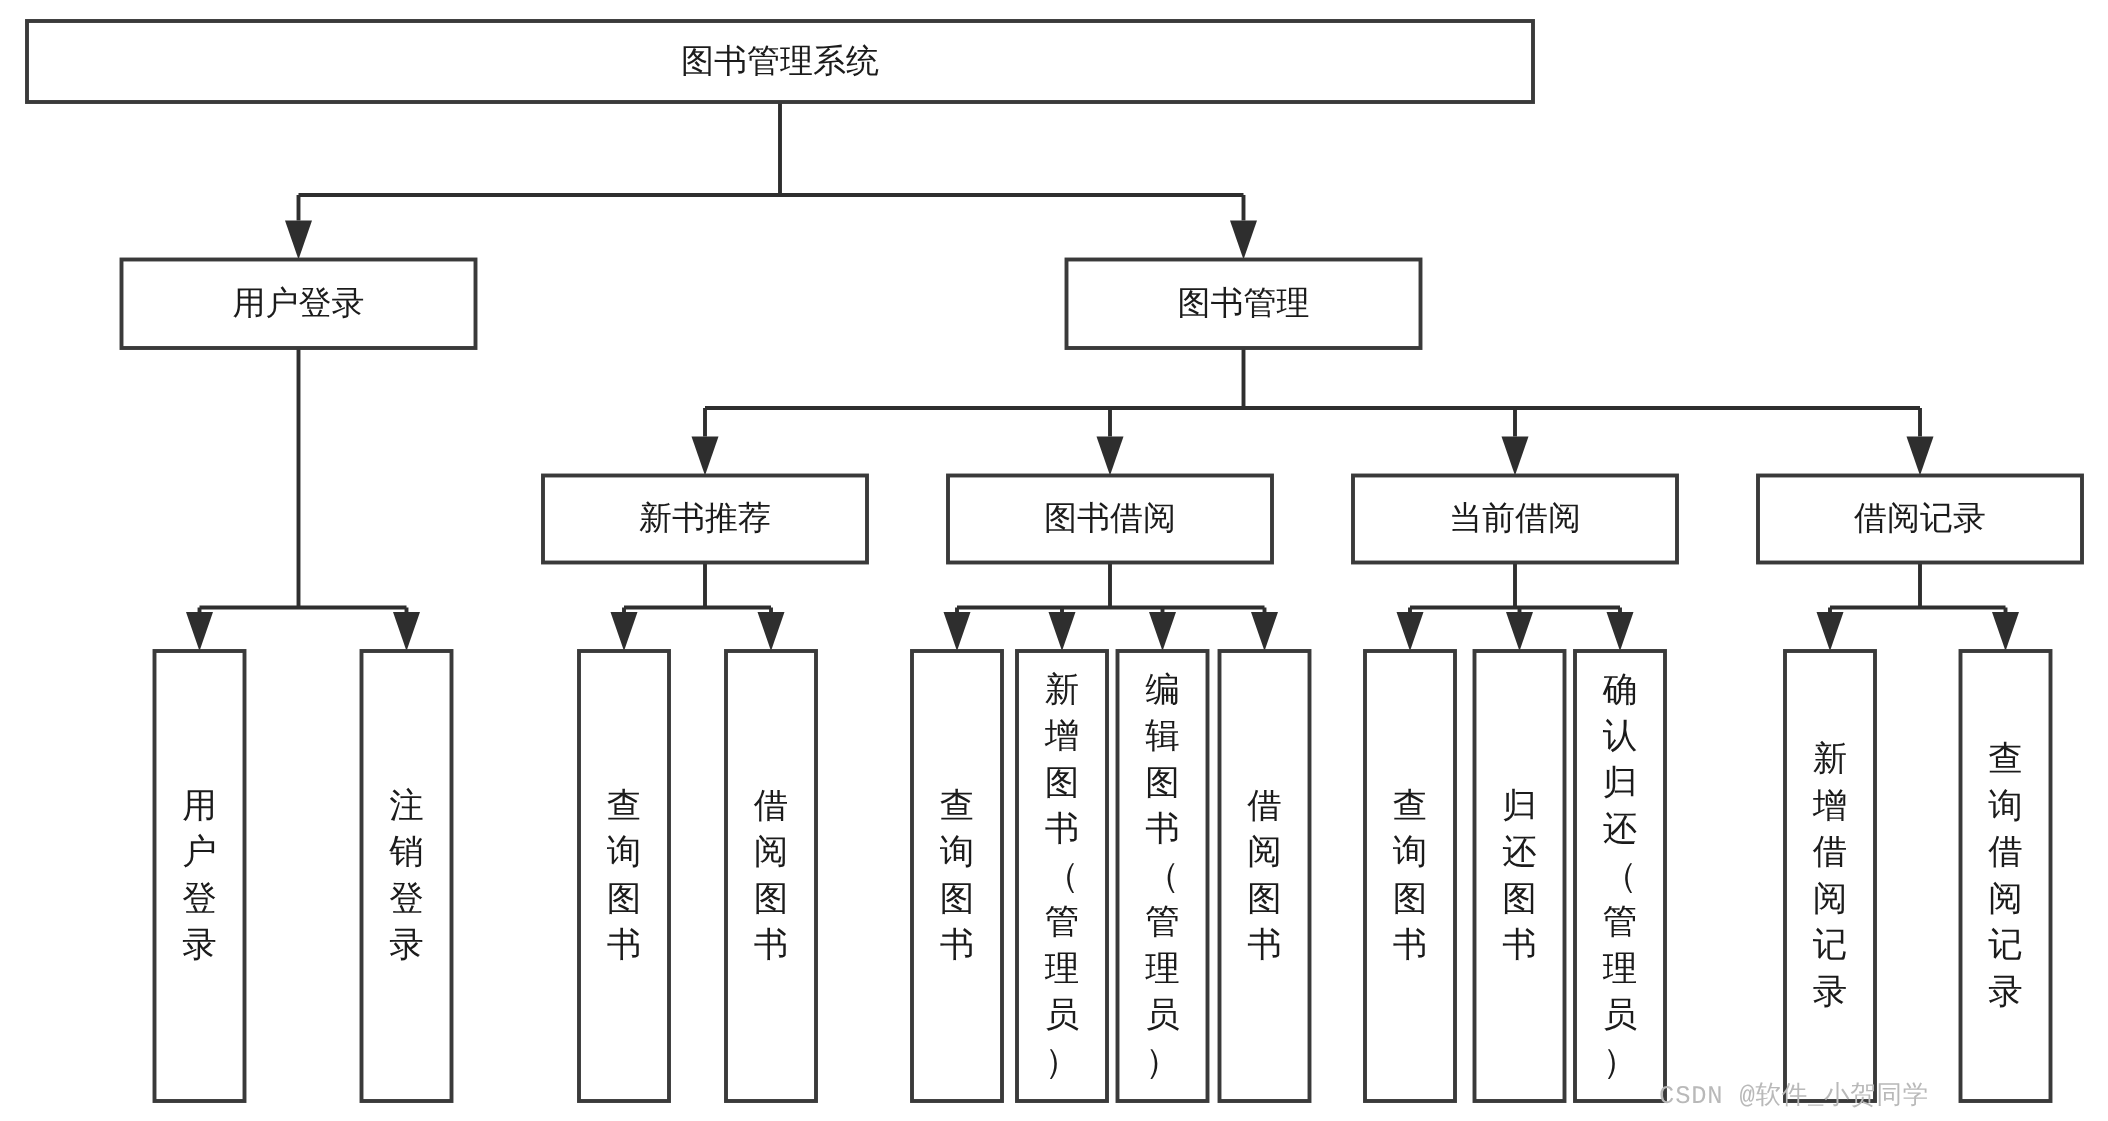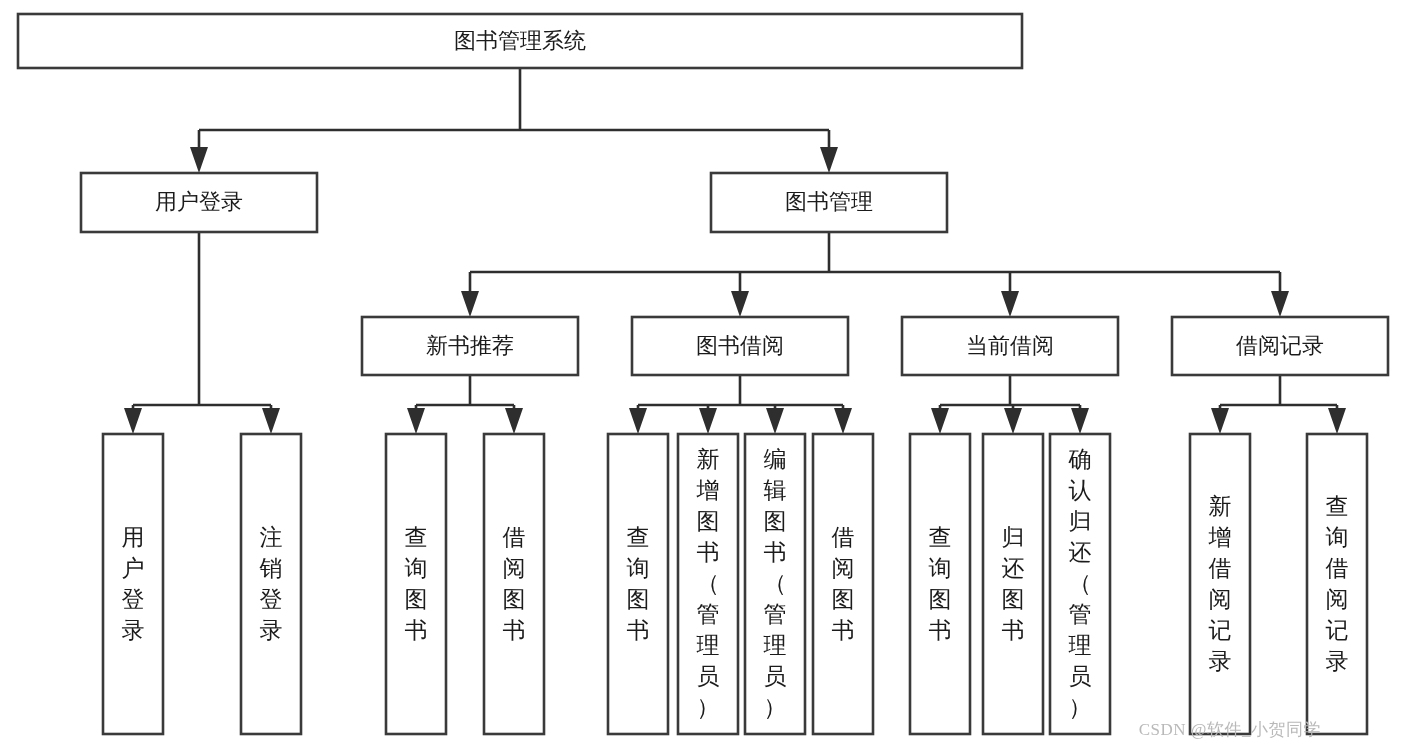--- a/index.html
+++ b/index.html
@@ -12,21 +12,20 @@
     width: 1405px;
     height: 747px;
     font-family: "Liberation Sans", "DejaVu Sans", sans-serif;
     overflow: hidden;
     position: relative;
   }
   #diagram-root {
     position: relative;
     width: 1296px;
     height: 747px;
-    padding-left: 35px;
   }
   svg.flow {
     position: absolute;
     left: 0;
     top: 0;
     width: 1405px;
     height: 747px;
     display: block;
   }
   .node-box {
@@ -54,21 +53,21 @@
   .node-label-vert {
     fill: #1b1b1b;
     font-family: "Liberation Sans", "DejaVu Sans", sans-serif;
     font-size: 23px;
     text-anchor: middle;
   }
   .watermark {
     position: absolute;
     right: 10px;
     bottom: 6px;
-    font-family: Liberation Serif, serif;
+    font-family: Liberation Mono, monospace;
     font-size: 17px;
     color: #b9b9b9;
     letter-spacing: 0.5px;
     white-space: nowrap;
     user-select: none;
   }
 </style>
 </head>
 <body>
 

